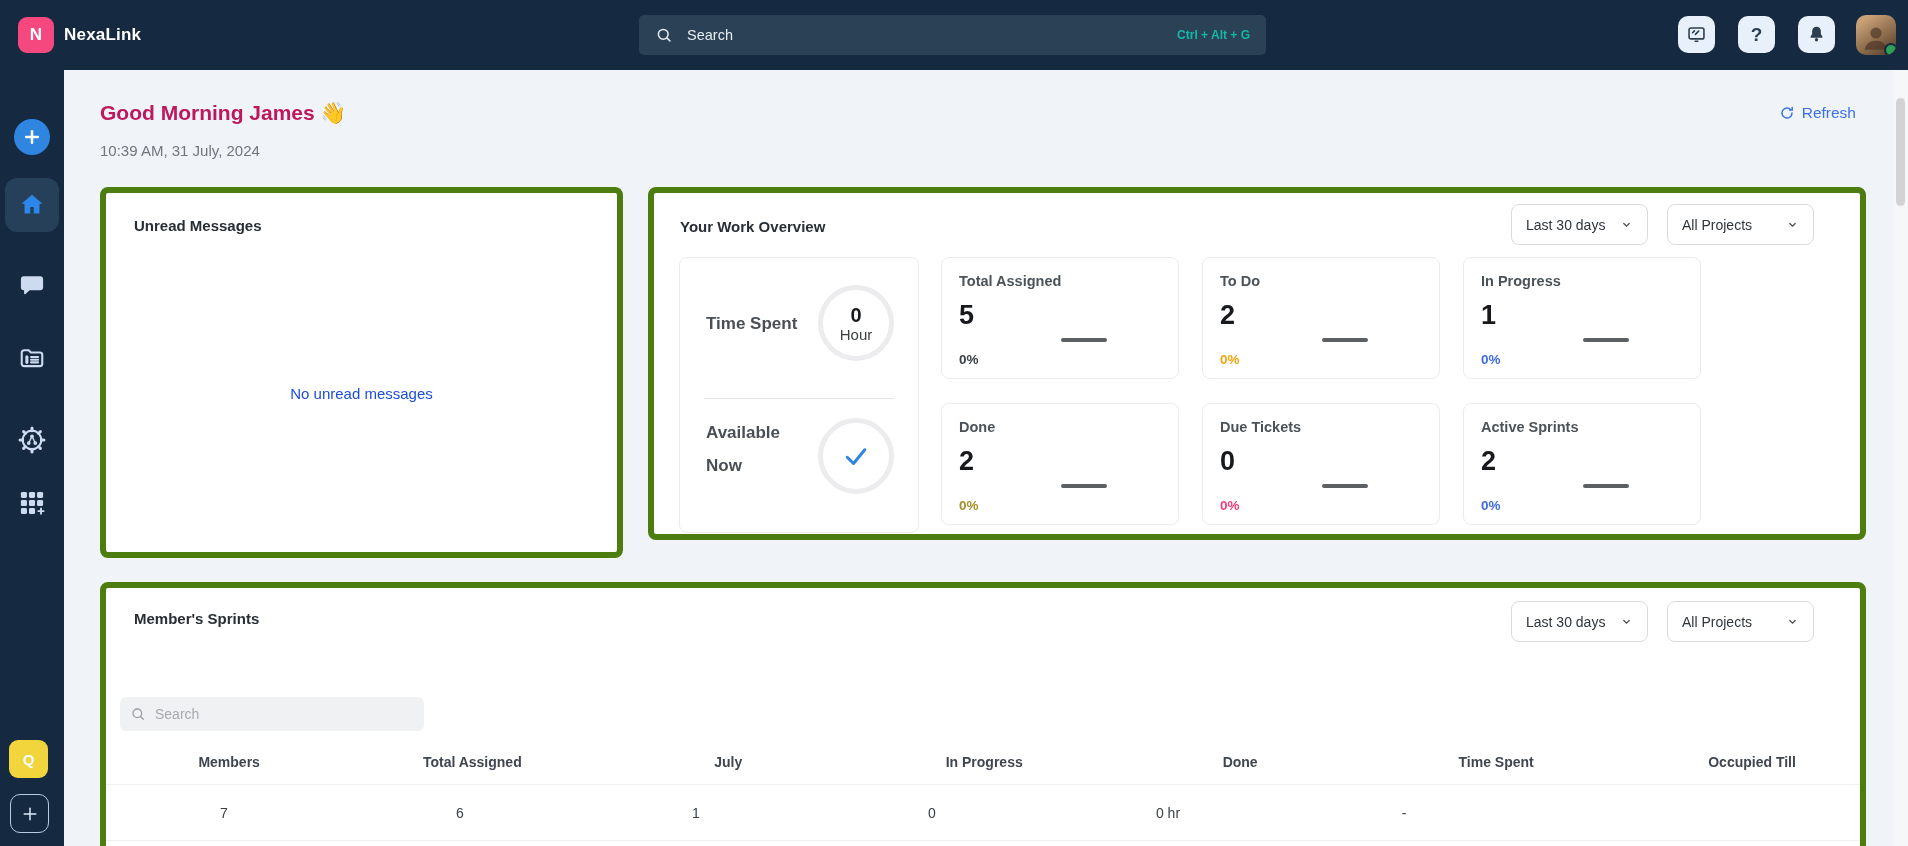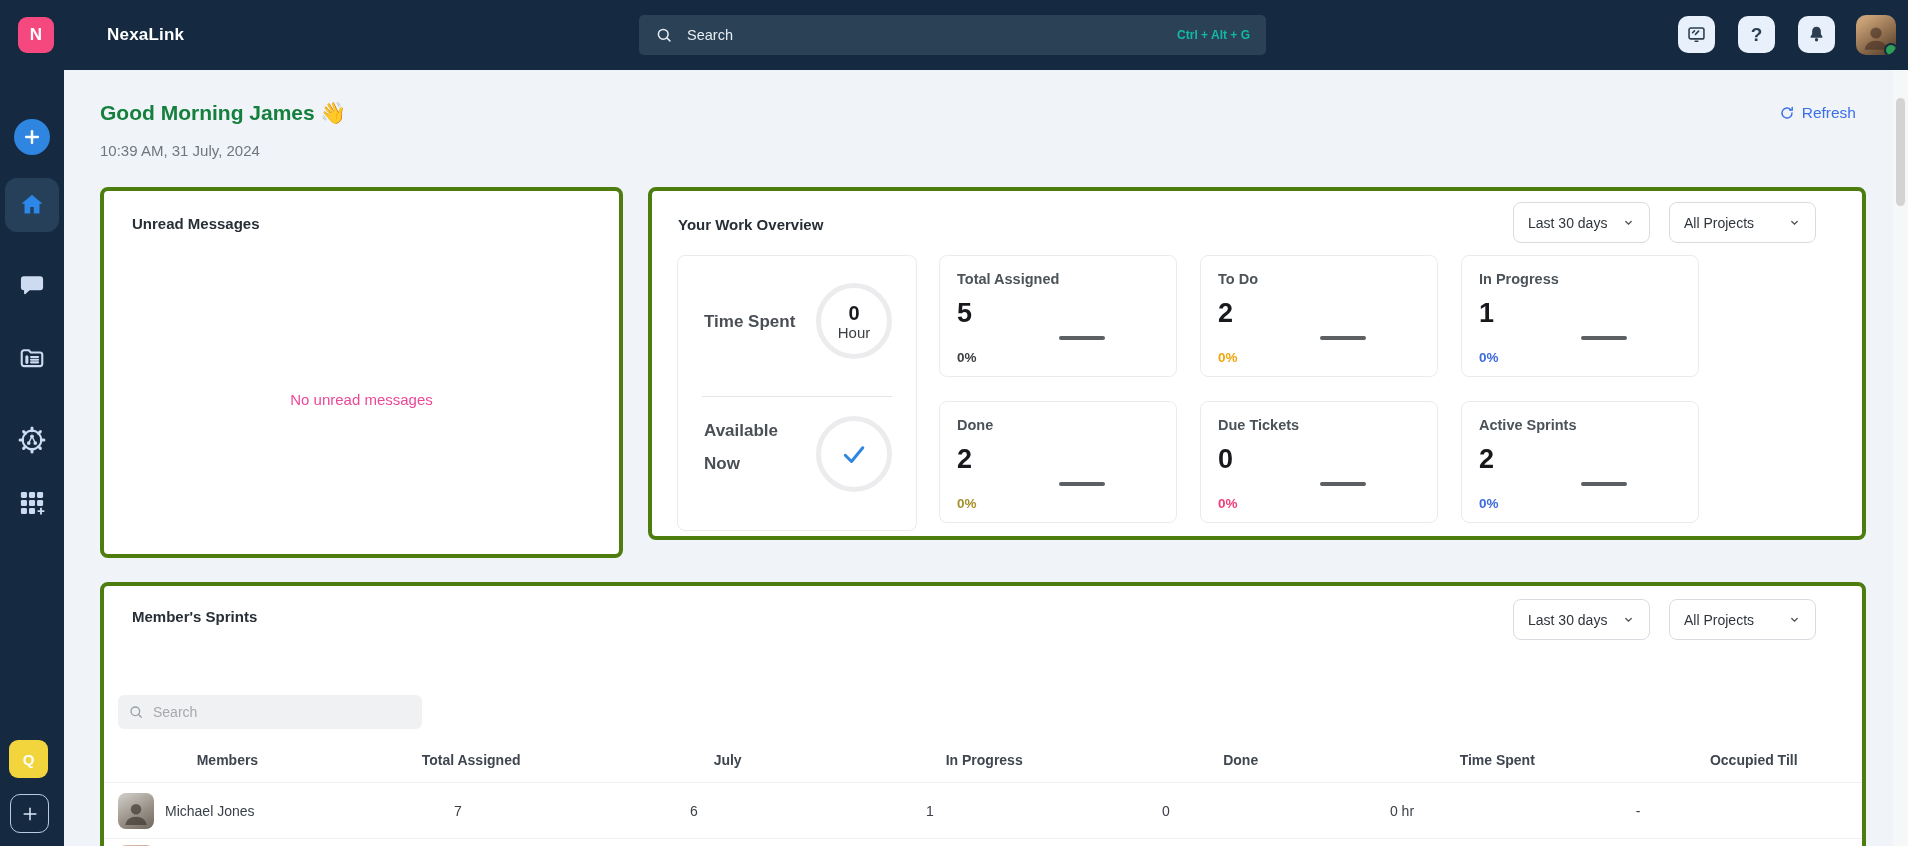--- a/index.html
+++ b/index.html
@@ -2,21 +2,21 @@
 <html><head>
 <meta charset="utf-8">
 <style>
   * { margin:0; padding:0; box-sizing:border-box; }
   html,body { width:1908px; height:846px; overflow:hidden; font-family:"Liberation Sans", sans-serif; }
   #app { position:relative; width:1908px; height:846px; background:#f0f4f8; overflow:hidden; }
 
   
   .navbar { position:absolute; left:0; top:0; width:1908px; height:70px; background:#152940; z-index:20; display:flex; align-items:center; }
   .logo-box { position:absolute; left:18px; top:17px; width:36px; height:36px; background:#f5487f; border-radius:9px; color:#fff; font-weight:bold; font-size:17px; display:flex; align-items:center; justify-content:center; }
-  .app-name { position:absolute; left:64px; top:0; height:70px; display:flex; align-items:center; color:#ffffff; font-size:17px; font-weight:bold; letter-spacing:.2px;margin-left:43px; }
+  .app-name { position:absolute; left:64px; top:0; height:70px; display:flex; align-items:center; color:#ffffff; font-size:17px; font-weight:bold; letter-spacing:.2px; }
   .nav-search { position:absolute; left:639px; top:15px; width:627px; height:40px; background:#2a4156; border-radius:5px; display:flex; align-items:center; padding:0 16px; }
   .nav-search .mag { width:18px; height:18px; color:#e8edf2; flex:0 0 auto; }
   .nav-search input { flex:1; margin-left:14px; background:transparent; border:none; outline:none; color:#f1f5f9; font-size:14.5px; font-family:"Liberation Sans",sans-serif; }
   .nav-search input::placeholder { color:#e8edf2; opacity:1; }
   .nav-shortcut { color:#14b8a6; font-size:12px; font-weight:bold; white-space:nowrap; }
   .nav-btn { position:absolute; top:16px; width:37px; height:37px; background:#e7f0fb; border-radius:10px; display:flex; align-items:center; justify-content:center; color:#2c3e50; cursor:pointer; }
   .nav-btn svg { width:21px; height:21px; }
   .nav-btn.qmark { font-size:19px; font-weight:bold; color:#2c3e50; }
   .nav-avatar { position:absolute; left:1856px; top:15px; width:40px; height:40px; border-radius:10px; background:linear-gradient(145deg,#c9a176 15%,#8a6a4b 60%,#4e3a28); overflow:hidden; cursor:pointer; }
   .nav-avatar svg { position:absolute; left:4px; top:6px; width:32px; height:32px; color:#4a3425; opacity:.65; }
@@ -32,34 +32,34 @@
   .sb-active-tile .sb-icon { color:#2d87e8; }
   .q-btn { position:absolute; left:9px; top:670px; width:39px; height:38px; background:#f2d53c; border-radius:9px; color:#fff; font-weight:bold; font-size:15px; display:flex; align-items:center; justify-content:center; cursor:pointer; }
   .sb-add-btn { position:absolute; left:10px; top:724px; width:39px; height:39px; border:1.5px solid #b9cde2; border-radius:10px; color:#dce8f5; display:flex; align-items:center; justify-content:center; cursor:pointer; }
   .sb-add-btn svg { width:20px; height:20px; }
 
   
   .pg-scroll-track { position:absolute; right:0; top:70px; width:15px; height:776px; background:#f6f7f8; }
   .pg-scroll-thumb { position:absolute; left:3px; top:28px; width:9px; height:108px; background:#d3d3d4; border-radius:5px; cursor:pointer; }
 
   
-  .greeting { position:absolute; left:100px; top:101px; font-size:21px; font-weight:bold; color:#15803d; }
+  .greeting { position:absolute; left:100px; top:101px; font-size:21px; font-weight:bold; color:#be185d; }
   .greeting .wave { font-weight:normal; }
   .datetime { position:absolute; left:100px; top:142px; font-size:15px; color:#70767e; }
   .refresh { position:absolute; right:52px; top:104px; display:flex; align-items:center; gap:7px; color:#3a6fe8; font-size:15.5px; cursor:pointer; }
   .refresh svg { width:16px; height:16px; }
 
   
-  .card { position:absolute; background:#fff; border:4px solid #4d7c0f; border-radius:8px; }
+  .card { position:absolute; background:#fff; border:6px solid #4d7c0f; border-radius:8px; }
   .card-title { font-size:15px; font-weight:600; color:#272e36; }
 
   
   .unread-card { left:100px; top:187px; width:523px; height:371px; }
   .unread-title { position:absolute; left:28px; top:24px; }
-  .unread-empty { position:absolute; left:0; right:0; top:200px; text-align:center; color:#ec4899; font-size:15px; }
+  .unread-empty { position:absolute; left:0; right:0; top:192px; text-align:center; color:#1d4ed8; font-size:15px; }
 
   
   .overview-card { left:648px; top:187px; width:1218px; height:353px; }
   .ov-title { position:absolute; left:26px; top:25px; }
   .dd-btn { position:absolute; height:41px; background:#fff; border:1px solid #d8dce1; border-radius:8px; display:flex; align-items:center; justify-content:space-between; padding:0 14px; font-size:14px; color:#2f353c; cursor:pointer; }
   .dd-btn svg { width:13px; height:13px; color:#4a5056; margin-left:10px; flex:0 0 auto; }
   .time-card { position:absolute; left:25px; top:64px; width:240px; height:276px; border:1px solid #e9ecef; border-radius:8px; background:#fff; }
   .time-label { position:absolute; left:26px; top:56px; font-size:17px; color:#4a4f55; font-weight:600; }
   .circle-badge { position:absolute; left:138px; width:76px; height:76px; border:5px solid #ececee; border-radius:50%; background:#fff; display:flex; flex-direction:column; align-items:center; justify-content:center; }
   .tc-hours { top:27px; }
@@ -336,29 +336,20 @@
         <div class="cell cell-members">Members</div>
         <div class="cell">Total Assigned</div>
         <div class="cell">July</div>
         <div class="cell">In Progress</div>
         <div class="cell">Done</div>
         <div class="cell">Time Spent</div>
         <div class="cell">Occupied Till</div>
       </div>
       <div class="wl-divider"></div>
       <div class="wl-row wl-datarow">
-        <div class="cell cell-members">
-          <div class="member-avatar">
-            <svg viewBox="0 0 24 24" fill="currentColor">
-                <circle cx="12" cy="9" r="4.2"></circle>
-                <path d="M3.5 21.5c.6-4.3 4.2-6.6 8.5-6.6s7.9 2.3 8.5 6.6z"></path>
-              </svg>
-          </div>
-          <span>Michael Jones</span>
-        </div>
         <div class="cell">7</div>
         <div class="cell">6</div>
         <div class="cell">1</div>
         <div class="cell">0</div>
         <div class="cell">0 hr</div>
         <div class="cell">-</div>
       </div>
       <div class="wl-divider"></div>
     </div>
     <div class="partial-avatar"></div>

